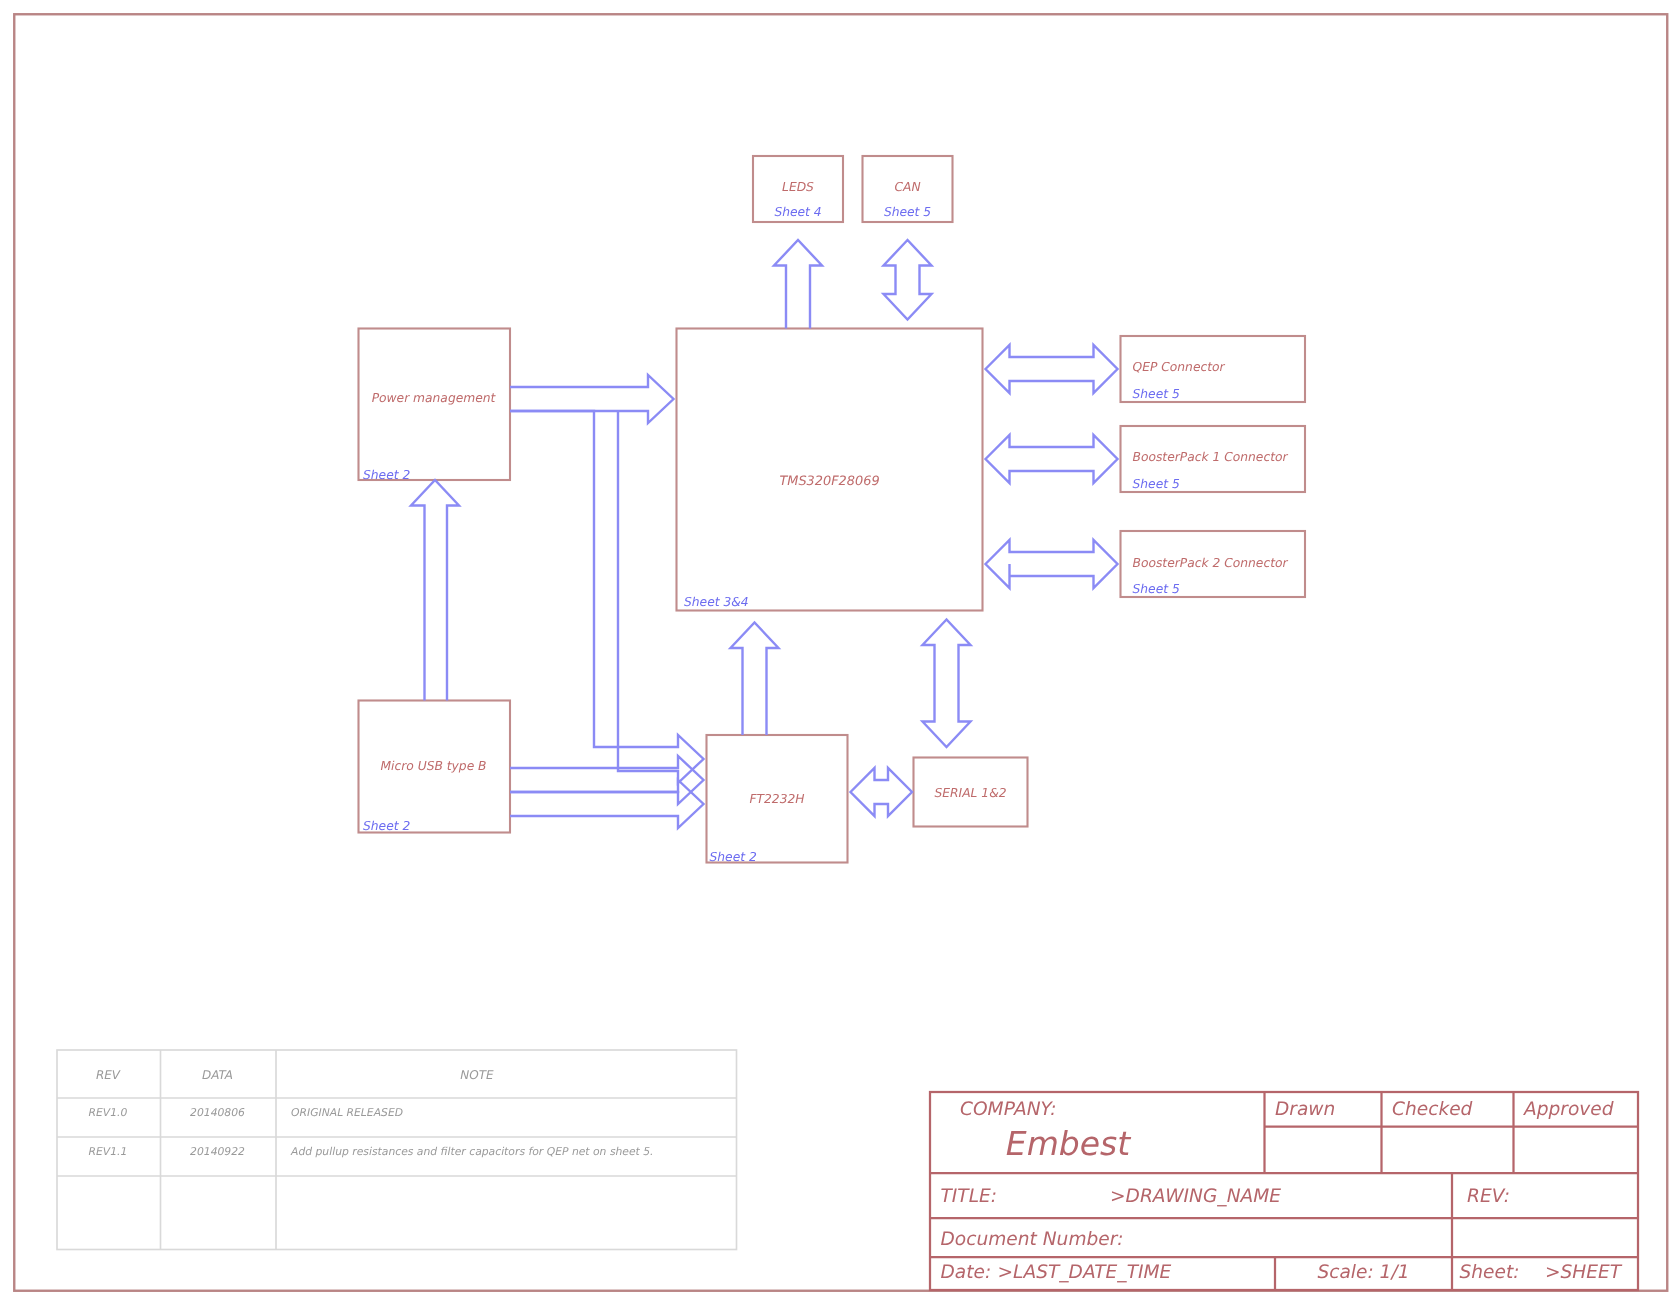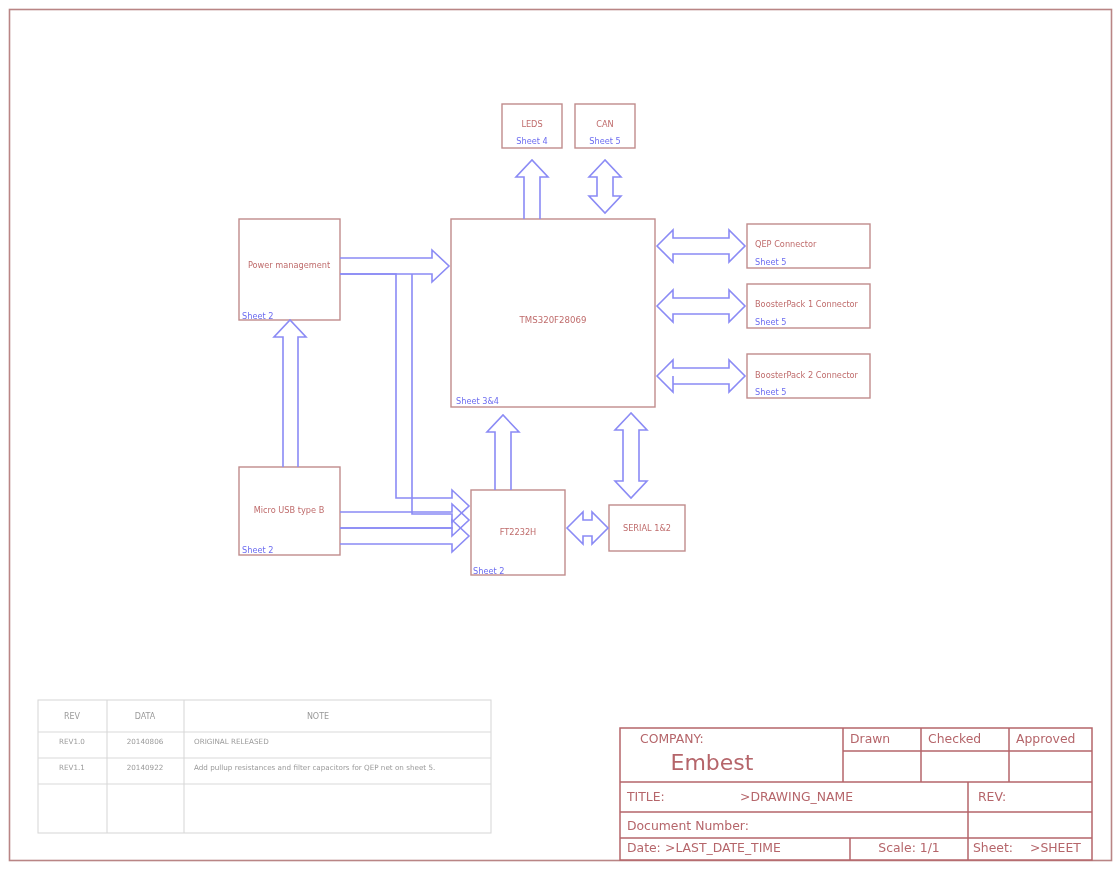--- a/index.html
+++ b/index.html
@@ -1,21 +1,21 @@
 <!DOCTYPE html>
 <html><head>
 <meta charset="utf-8">
 <style>
   html,body{margin:0;padding:0;background:#ffffff;}
   body{
     width:1120px;height:870px;
     font-family:"DejaVu Sans","Liberation Sans",sans-serif;
     overflow:hidden;
   }
-  #sheet{position:relative;width:1120px;height:736px;}
+  #sheet{position:relative;width:1120px;height:736px;font-style:italic;}
   svg{display:block;}
   .blk-title{font-size:8.2px;fill:#bf6b6b;}
   .blk-sheet{font-size:8.2px;fill:#6c6cf0;}
   .cpu-title{font-size:8.6px;fill:#bf6b6b;}
   .rev-txt{font-size:8px;fill:#9a9a9a;}
   .rev-txt-sm{font-size:7.2px;fill:#9a9a9a;}
   .tb-txt{font-size:12.4px;fill:#b5656a;}
   .tb-company{font-size:22px;fill:#b5656a;}
 </style>
 </head>

